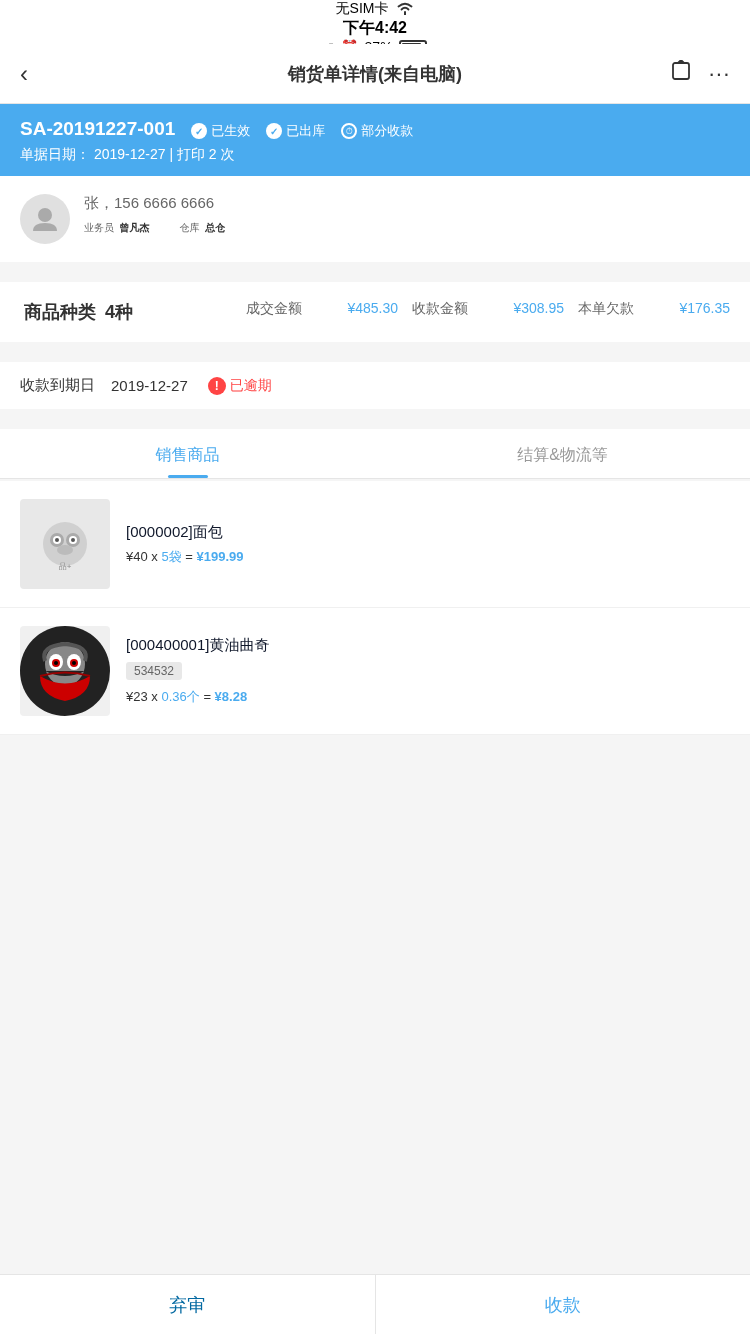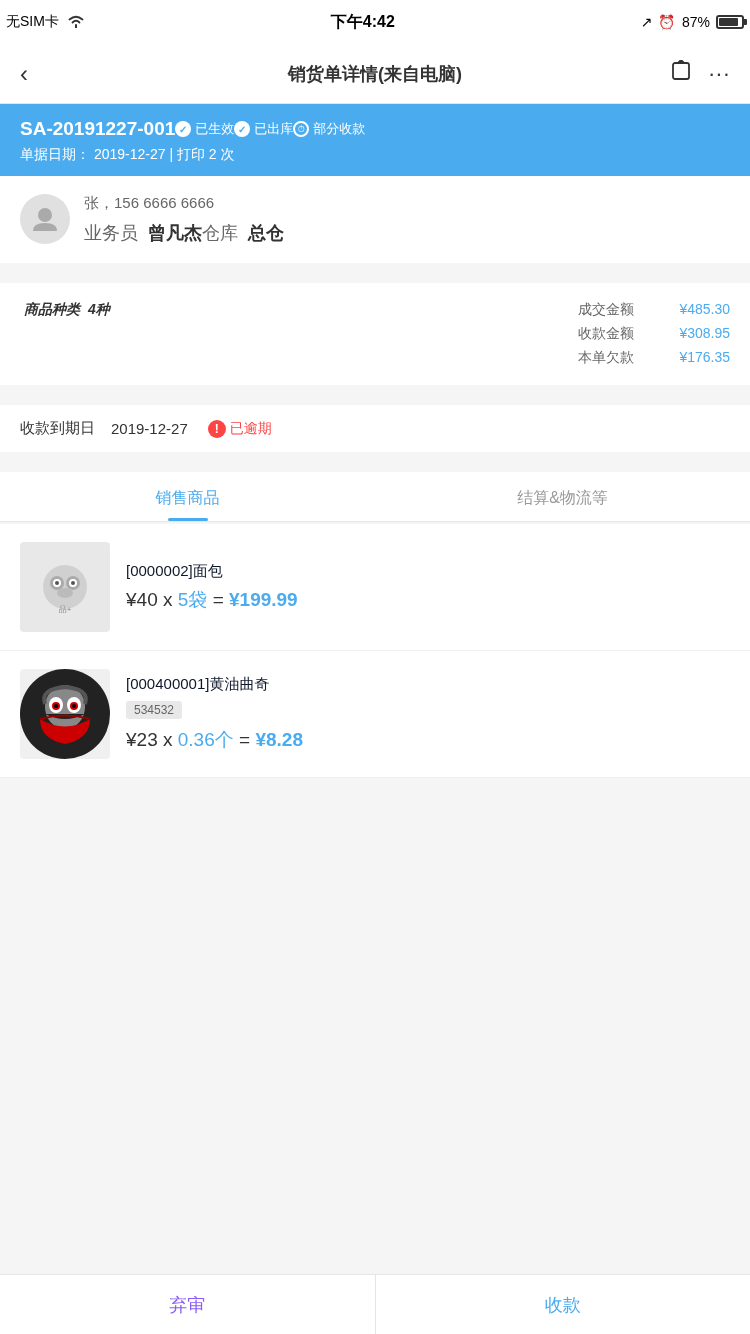--- a/index.html
+++ b/index.html
@@ -15,20 +15,21 @@
     
     .status-bar {
       height: 44px;
       background: #fff;
       display: flex;
       align-items: center;
       justify-content: space-between;
       padding: 0 6px;
       font-size: 14px;
       font-weight: 500;
+      flex-direction: column;
     }
     .status-left { display: flex; align-items: center; gap: 8px; }
     .status-center { font-size: 16px; font-weight: 600; }
     .status-right { display: flex; align-items: center; gap: 6px; font-size: 14px; }
     .battery-icon {
       width: 28px; height: 14px; border: 2px solid #333; border-radius: 3px; position: relative; display: inline-flex; align-items: center; padding: 1px;
     }
     .battery-icon::after {
       content: ''; position: absolute; right: -5px; top: 50%; transform: translateY(-50%);
       width: 3px; height: 6px; background: #333; border-radius: 0 1px 1px 0;
@@ -72,21 +73,22 @@
       cursor: pointer;
     }
 
     
     .header-banner {
       background: #4AABEF;
       padding: 14px 20px 12px 20px;
     }
     .banner-row1 {
       display: flex;
-      align-items: center;
+      align-items: flex-end;
+      gap: 16px;
       margin-bottom: 6px;
     }
     .order-id {
       font-size: 19px;
       font-weight: 700;
       color: #fff;
     }
     .badge {
       display: flex;
       align-items: center;
@@ -127,37 +129,38 @@
       color: #333;
       margin-bottom: 4px;
     }
     .customer-phone {
       font-size: 15px;
       color: #666;
       margin-bottom: 8px;
     }
     .customer-meta {
       display: flex;
-      font-size: 18px;
+      gap: 30px;
+      font-size: 10px;
       color: #666;
     }
     .customer-meta span b { color: #333; }
 
     
     .summary-section {
       background: #fff;
       padding: 18px 20px;
       margin-top: 10px;
       display: flex;
       justify-content: space-between;
       align-items: flex-start;
     }
-    .summary-left { font-size: 14px; color: #666; font-style: italic; }
+    .summary-left { font-size: 18px; color: #666; }
     .summary-left span { color: #333; font-weight: 600; margin-left: 4px; }
-    .summary-right { display: flex; flex-direction: column; gap: 6px; align-items: flex-end; }
+    .summary-right { display: flex; flex-direction: row; gap: 14px; align-items: flex-end; }
     .summary-row { display: flex; justify-content: space-between; gap: 16px; font-size: 14px; }
     .summary-label { color: #666; }
     .summary-value { color: #4AABEF; font-weight: 500; min-width: 80px; text-align: right; }
 
     
     .due-section {
       background: #fff;
       padding: 14px 20px;
       margin-top: 10px;
       display: flex;
@@ -241,21 +244,21 @@
     .product-sku {
       display: inline-block;
       background: #e8e8e8;
       color: #666;
       font-size: 12px;
       padding: 2px 8px;
       border-radius: 3px;
       margin-bottom: 8px;
     }
     .product-price {
-      font-size: 19px;
+      font-size: 13px;
       color: #333;
     }
     .product-price .qty { color: #4AABEF; }
     .product-price .total { color: #4AABEF; font-weight: 600; }
 
     
     .bottom-bar {
       position: fixed;
       bottom: 0;
       left: 0;
@@ -267,21 +270,21 @@
     }
     .bottom-btn {
       flex: 1;
       display: flex;
       align-items: center;
       justify-content: center;
       font-size: 18px;
       cursor: pointer;
       font-weight: 500;
     }
-    .bottom-btn.cancel { color: #8b5cf6; border-right: 1px solid #e5e5e5; }
+    .bottom-btn.cancel { color: #0369a1; border-right: 1px solid #e5e5e5; }
     .bottom-btn.confirm { color: #4AABEF; }
   </style>
 </head>
 <body>
 
 <div class="status-bar">
   <div class="status-left">
     <span>无SIM卡</span>
     <span>
       <svg width="18" height="14" viewBox="0 0 18 14">

